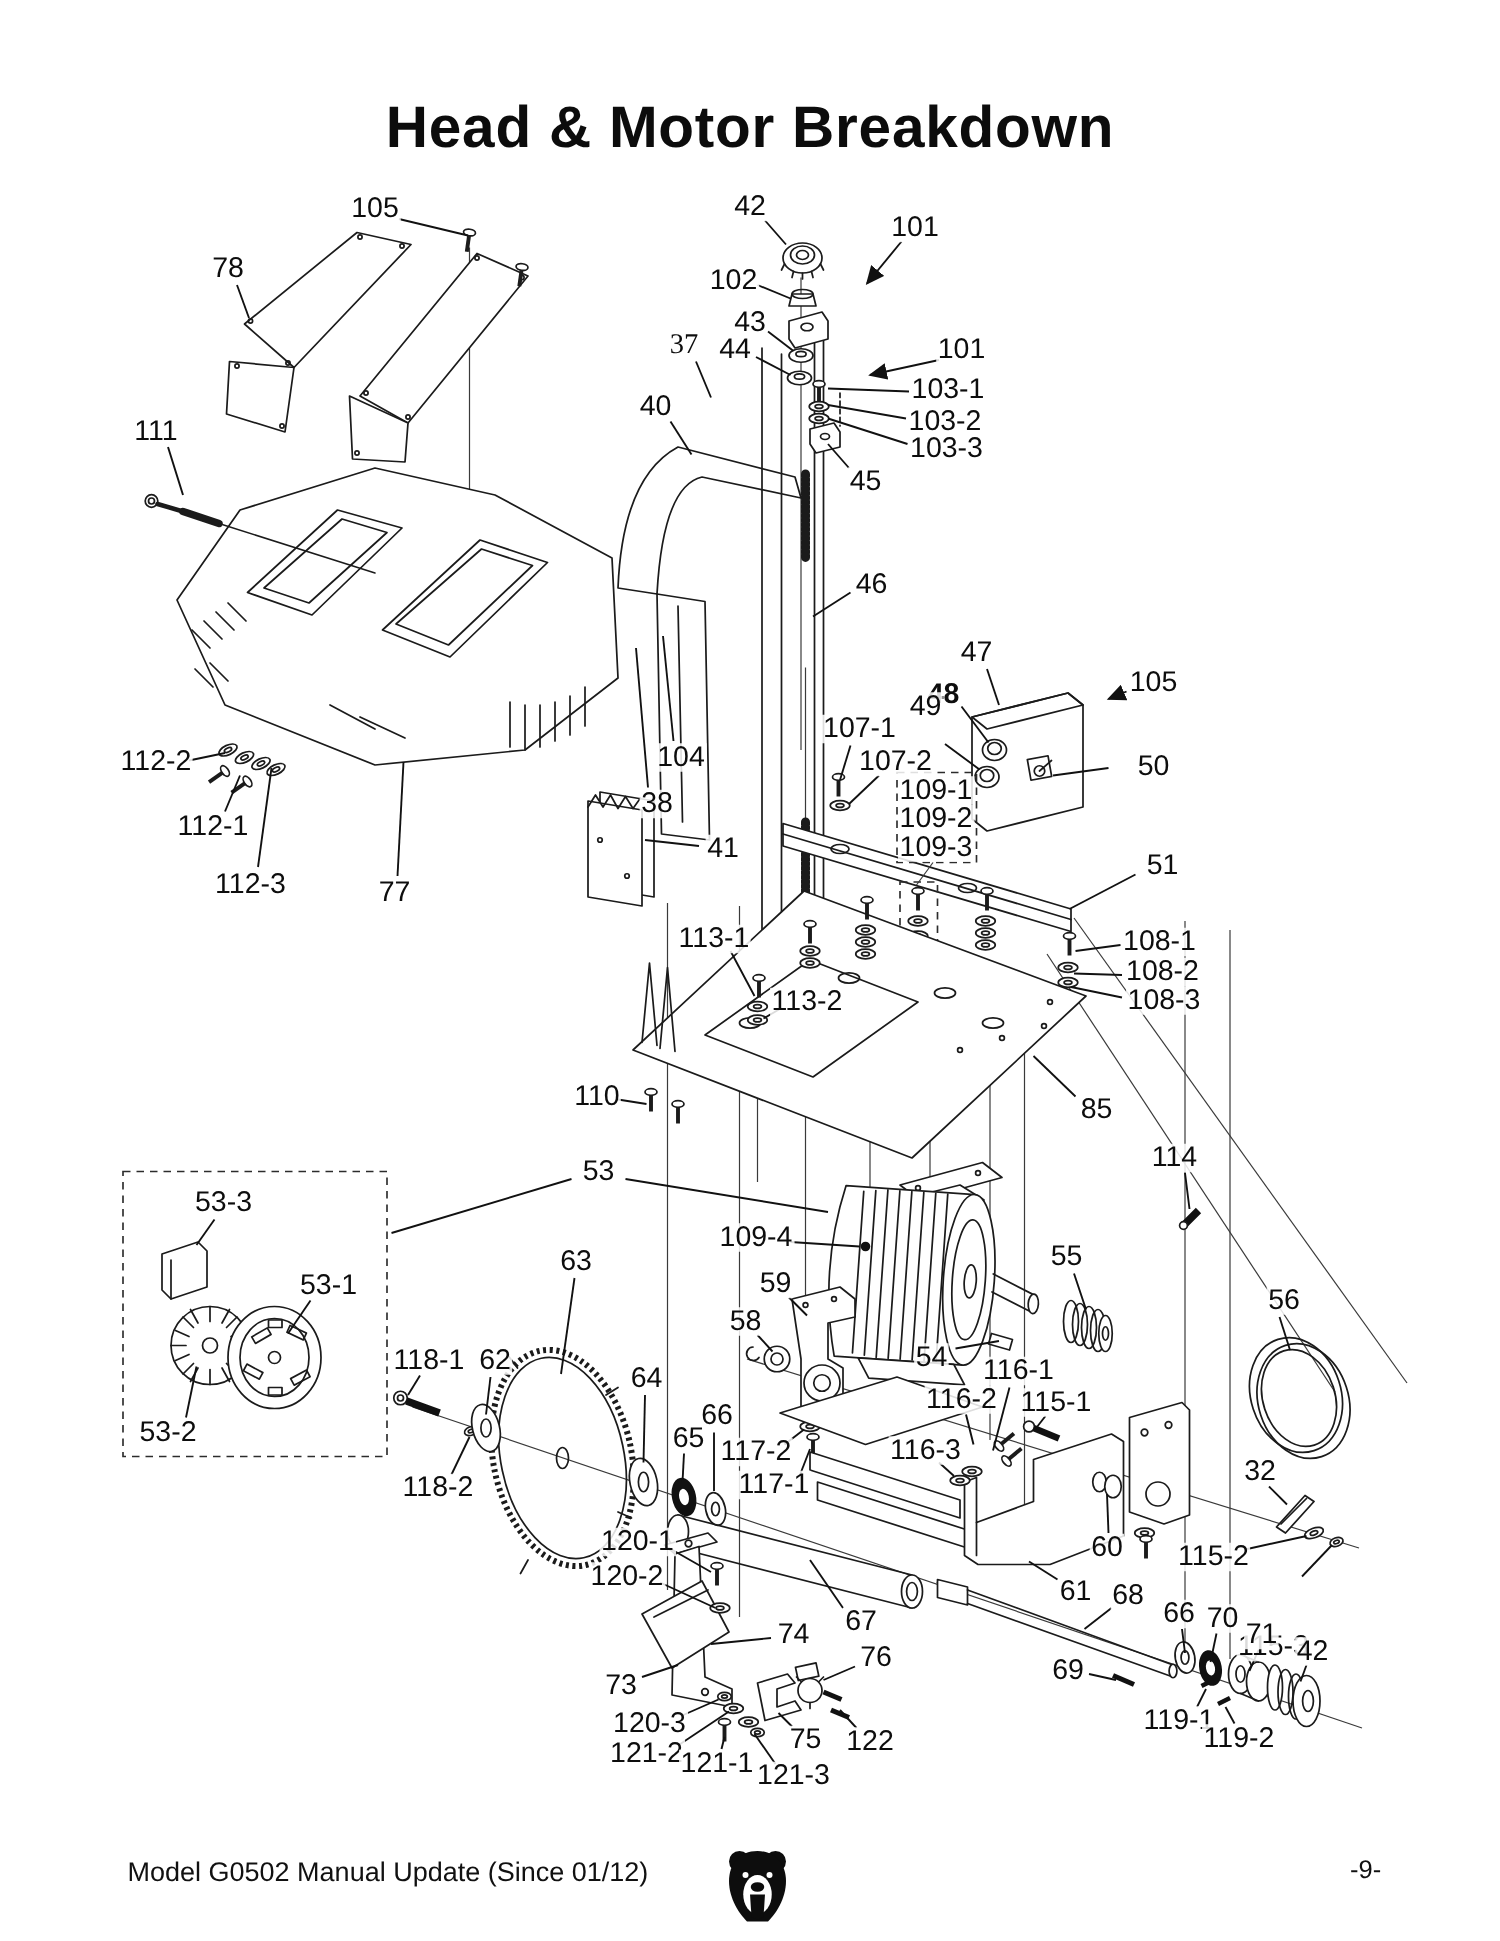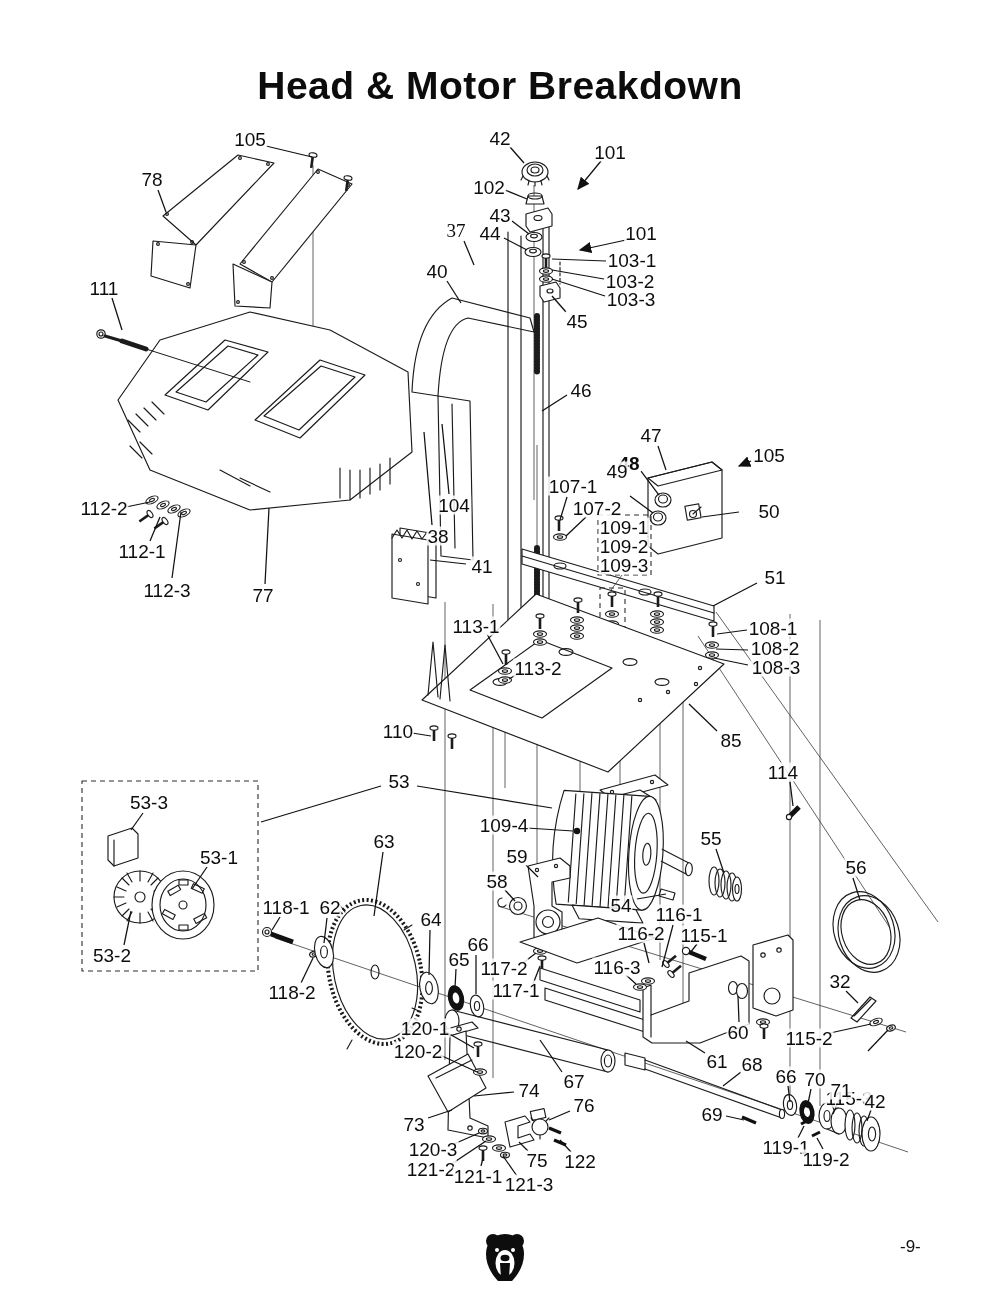--- a/index.html
+++ b/index.html
@@ -601,20 +601,21 @@
       <div class="callout" style="left: 414px; top: 1124px;">73</div>
       <div class="callout" style="left: 584px; top: 1105px;">76</div>
       <div class="callout" style="left: 433px; top: 1149px;">120-3</div>
       <div class="callout" style="left: 431px; top: 1169px;">121-2</div>
       <div class="callout" style="left: 478px; top: 1176px;">121-1</div>
       <div class="callout" style="left: 537px; top: 1160px; text-align: center;">75</div>
       <div class="callout" style="left: 580px; top: 1161px;">122</div>
       <div class="callout" style="left: 529px; top: 1184px;">121-3</div>
     </div>
 
+<div id="footer-left">Model G0502 Manual Update (Since 01/12)</div>
 <div id="page-num">-9-</div>
 
 <svg id="bear" viewBox="0 0 44 52">
   <circle cx="10" cy="9" r="7" fill="#0d0d0d"></circle>
   <circle cx="34" cy="9" r="7" fill="#0d0d0d"></circle>
   <circle cx="12" cy="10" r="2.6" fill="#fff"></circle>
   <circle cx="32" cy="10" r="2.6" fill="#fff"></circle>
   <path d="M22,2 C10,2 3,11 3,22 C3,34 10,44 15,49 L29,49 C34,44 41,34 41,22 C41,11 34,2 22,2 Z" fill="#0d0d0d"></path>
   <ellipse cx="22" cy="31" rx="9.5" ry="13" fill="#fff"></ellipse>
   <circle cx="14" cy="18" r="2" fill="#fff"></circle>

